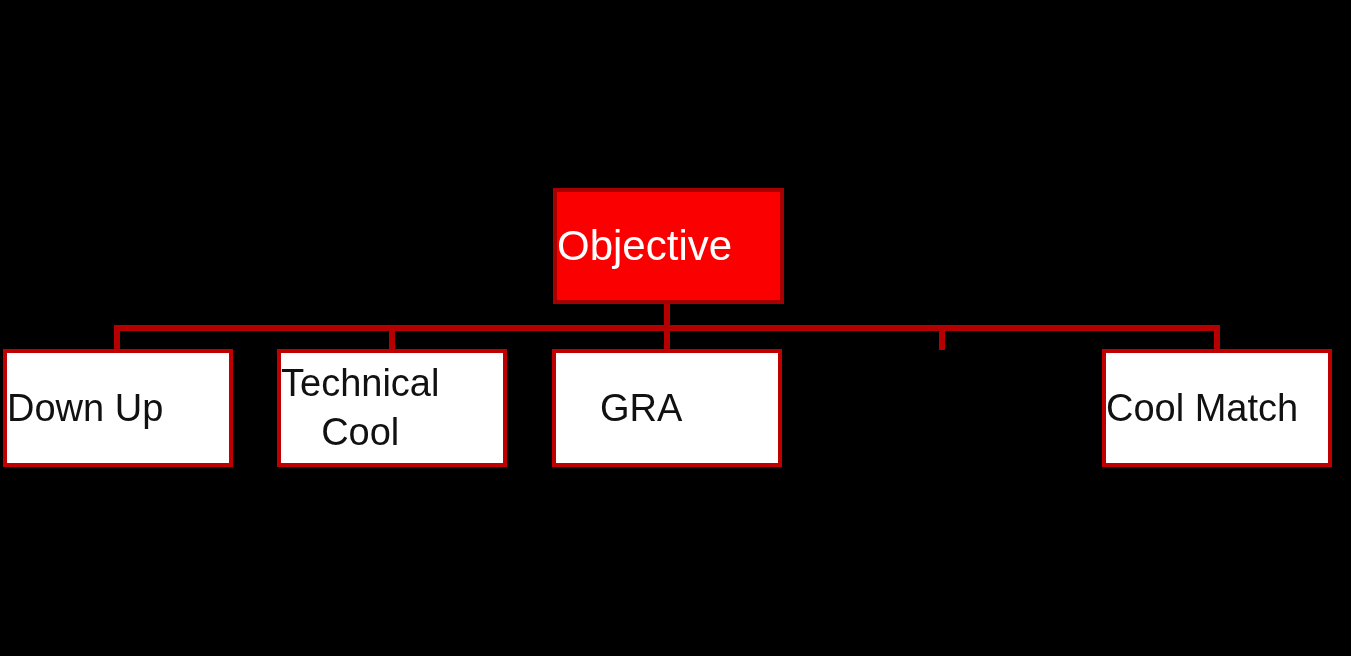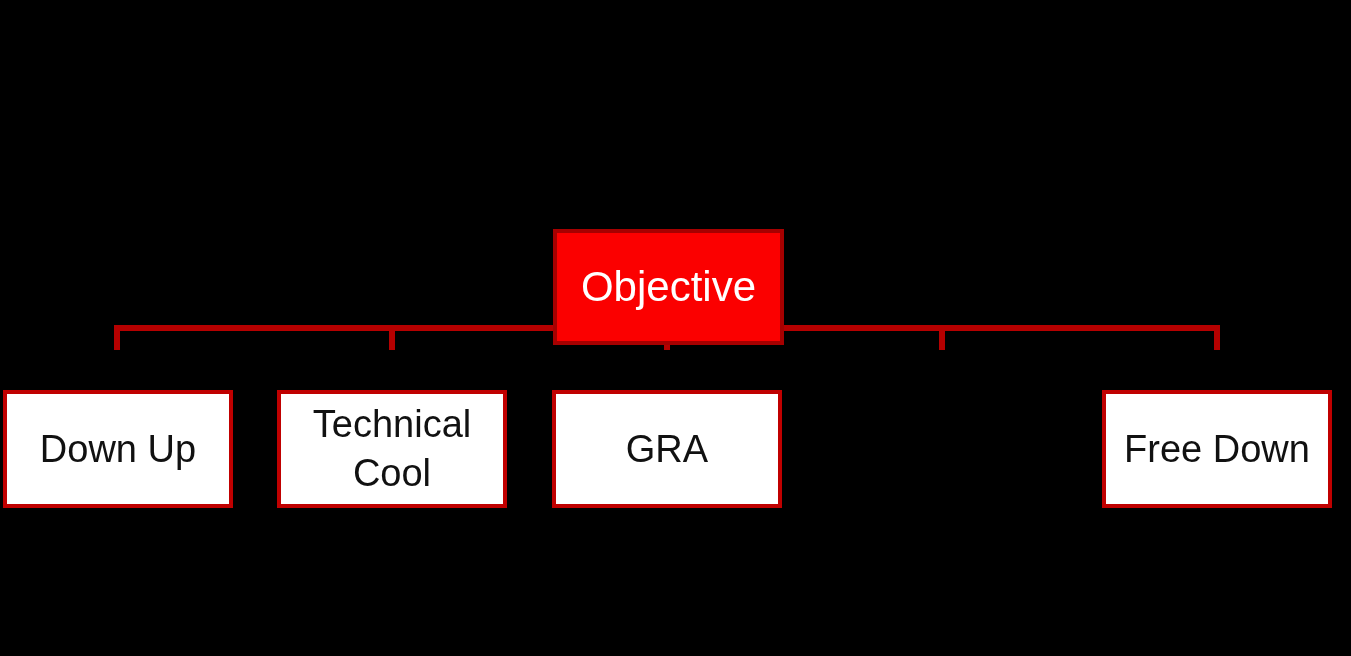--- a/index.html
+++ b/index.html
@@ -18,22 +18,21 @@
     position: absolute;
     left: 0; top: 0;
     width: 1351px;
     height: 656px;
   }
   .node {
     position: absolute;
     box-sizing: border-box;
     display: flex;
     align-items: center;
-    justify-content: center;
-    margin-top: 41px;
+    justify-content: flex-start;
   }
   .node .label {
     text-align: center;
     white-space: pre-line;
     line-height: 1.28;
   }
   .node-root {
     left: 553px;
     top: 188px;
     width: 231px;
@@ -47,21 +46,21 @@
     top: 349px;
     width: 230px;
     height: 118px;
     background: #ffffff;
     border: 4px solid #c00000;
     color: #111111;
     font-size: 38px;
   }
   .pos-1 { left: 3px; }
   .pos-2 { left: 277px; }
-  .pos-3 { left: 552px; }
+  .pos-3 { left: 552px; padding-left: 44px; }
   .pos-4 { left: 827px; }
   .pos-5 { left: 1102px; }
   .connector {
     position: absolute;
     background: #b50000;
   }
   .stem-root { left: 664px; top: 302px; width: 6px; height: 26px; }
   .bus       { left: 114px; top: 325px; width: 1106px; height: 6px; }
   .drop      { top: 329px; width: 6px; height: 21px; }
   .drop-1 { left: 114px; }
@@ -91,16 +90,16 @@
     <span class="label">Down Up</span>
   </div>
   <div class="node node-child pos-2">
     <span class="label">Technical
 Cool</span>
   </div>
   <div class="node node-child pos-3">
     <span class="label">GRA</span>
   </div>
   <div class="node node-child pos-5">
-    <span class="label">Free Down</span>
+    <span class="label">Cool Match</span>
   </div>
 
 </div>
 
 </body></html>

